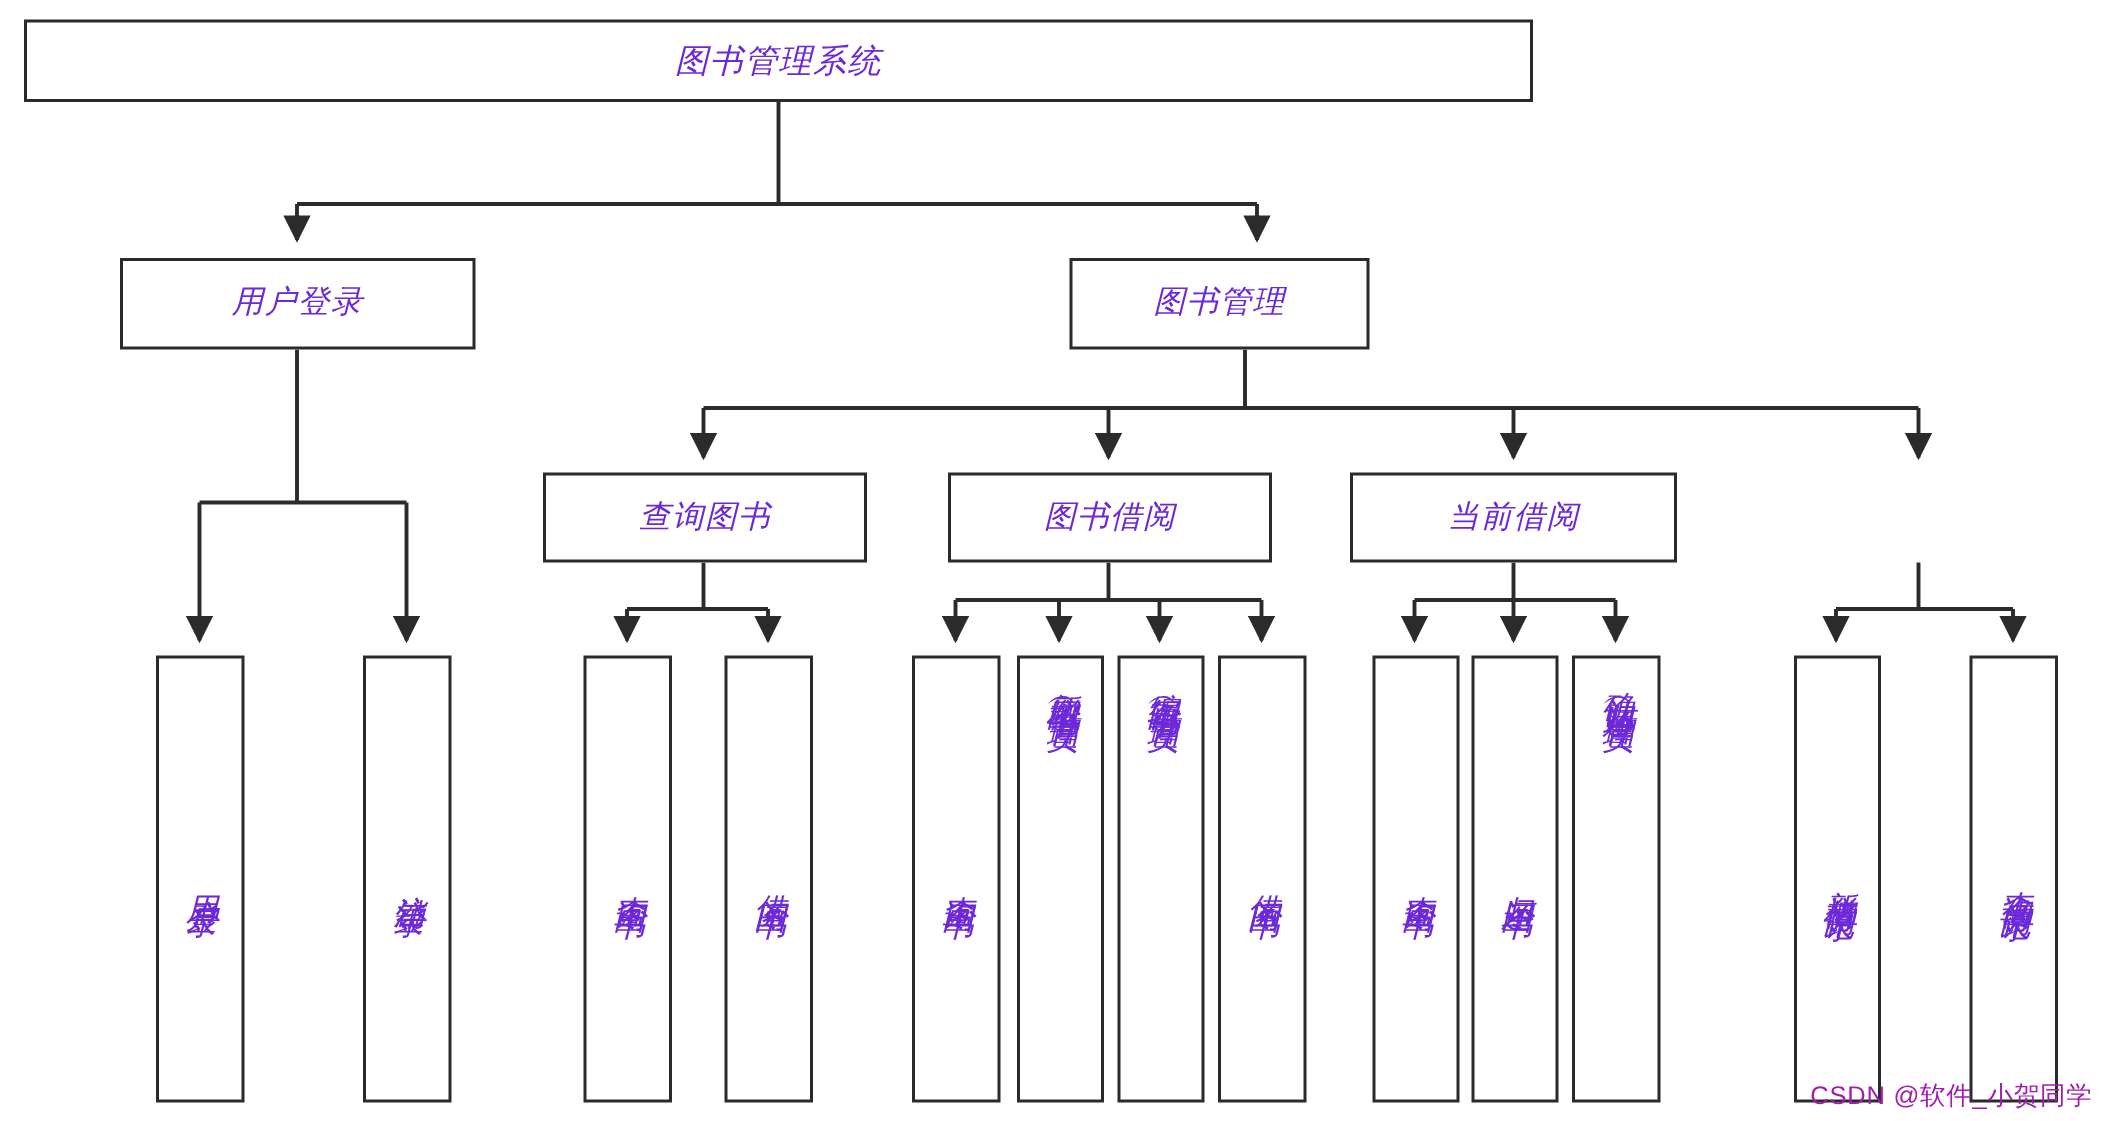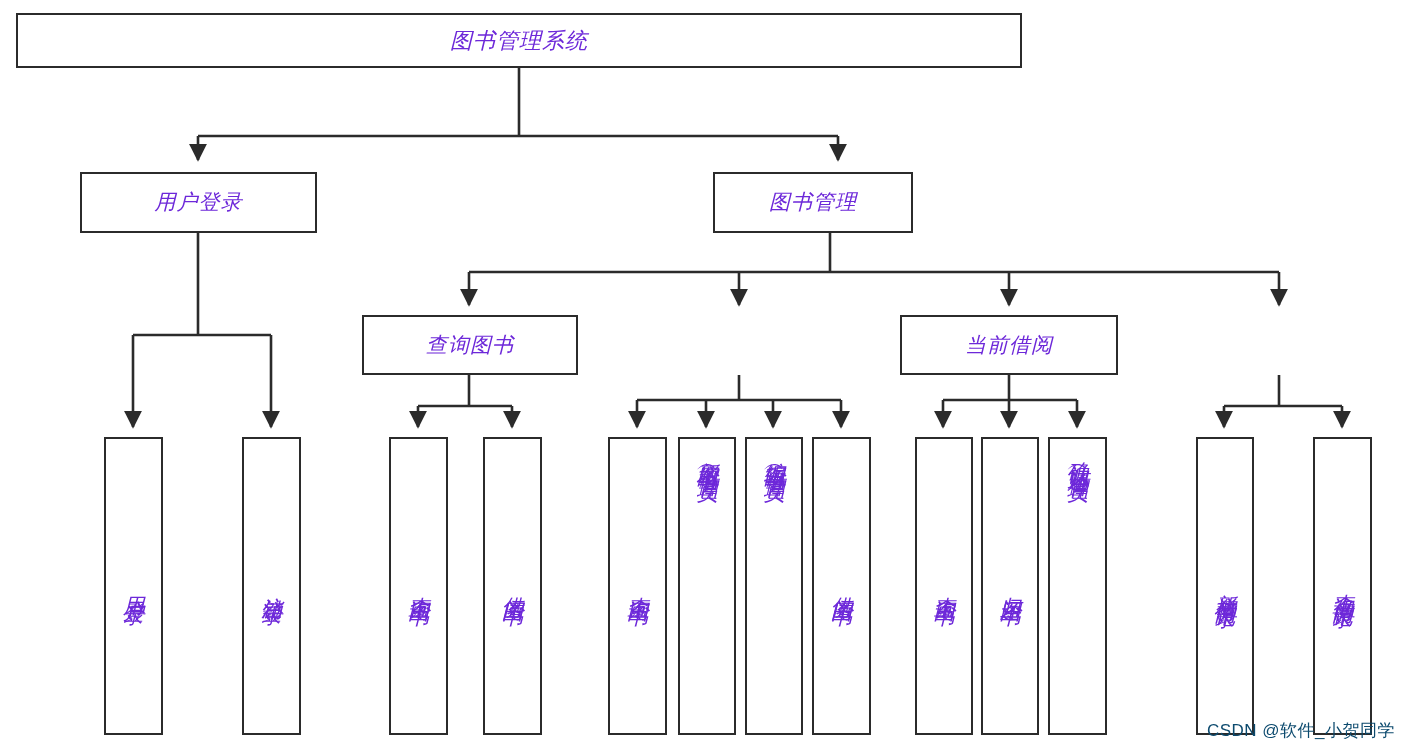--- a/index.html
+++ b/index.html
@@ -68,21 +68,21 @@
   }
   .node.vertical.centered {
     align-items: center;
     padding-top: 0;
   }
   #watermark {
     position: absolute;
     right: 10px;
     bottom: 5px;
     font-size: 17px;
-    color: #0c4a6e;
+    color: #a21caf;
     white-space: nowrap;
     z-index: 5;
     letter-spacing: 0.5px;
   }
 </style>
 </head>
 <body>
 
 <div id="diagram-root">
 
@@ -143,20 +143,23 @@
   <div class="node horizontal" style="left:80px; top:172px; width:237px; height:61px;">
     <span class="label">用户登录</span>
   </div>
   <div class="node horizontal" style="left:713px; top:172px; width:200px; height:61px;">
     <span class="label">图书管理</span>
   </div>
 
   <div class="node horizontal" style="left:362px; top:315px; width:216px; height:60px;">
     <span class="label">查询图书</span>
   </div>
+  <div class="node horizontal" style="left:632px; top:315px; width:216px; height:60px;">
+    <span class="label">图书借阅</span>
+  </div>
   <div class="node horizontal" style="left:900px; top:315px; width:218px; height:60px;align-items:center;">
     <span class="label">当前借阅</span>
   </div>
 
   <div class="node vertical centered" style="left:104px; top:437px; width:59px; height:298px;">
     <span class="label">用户登录</span>
   </div>
   <div class="node vertical centered" style="left:242px; top:437px; width:59px; height:298px;">
     <span class="label">注销登录</span>
   </div>

